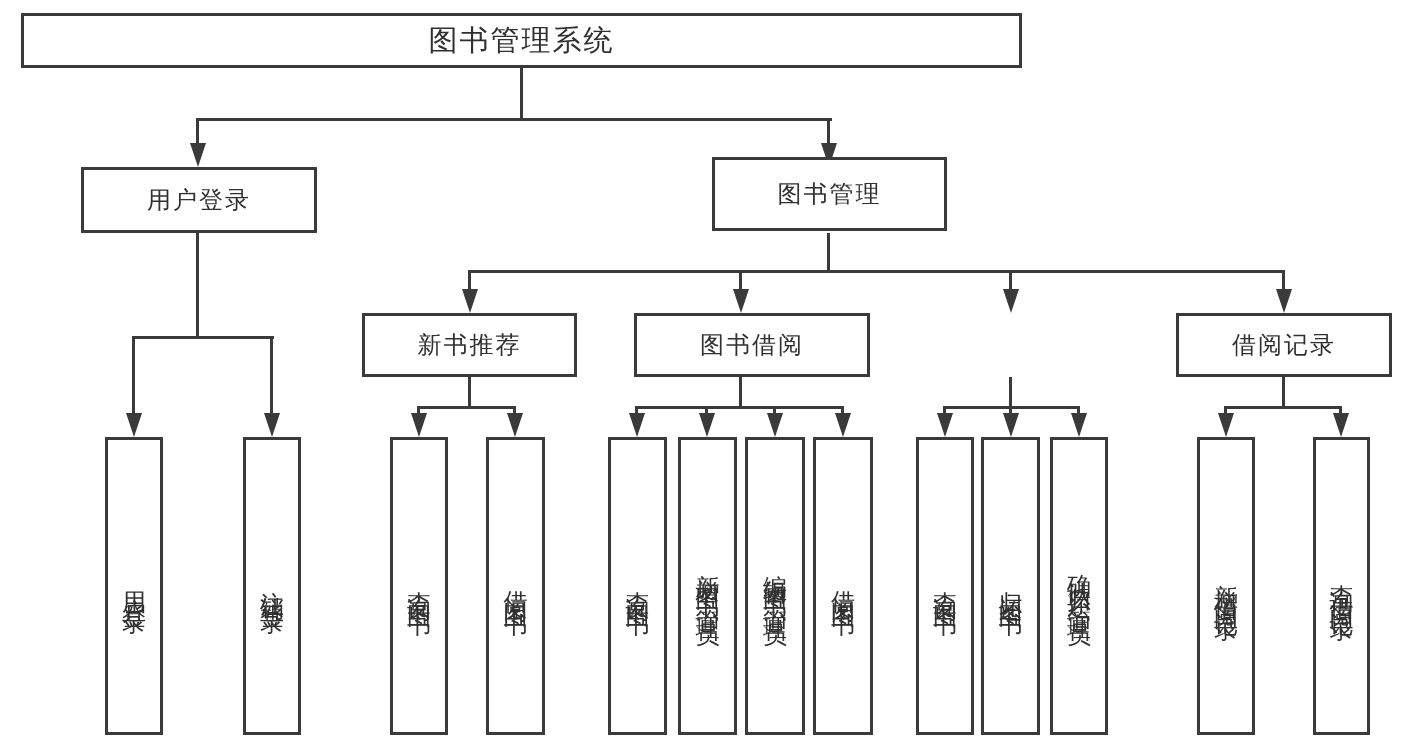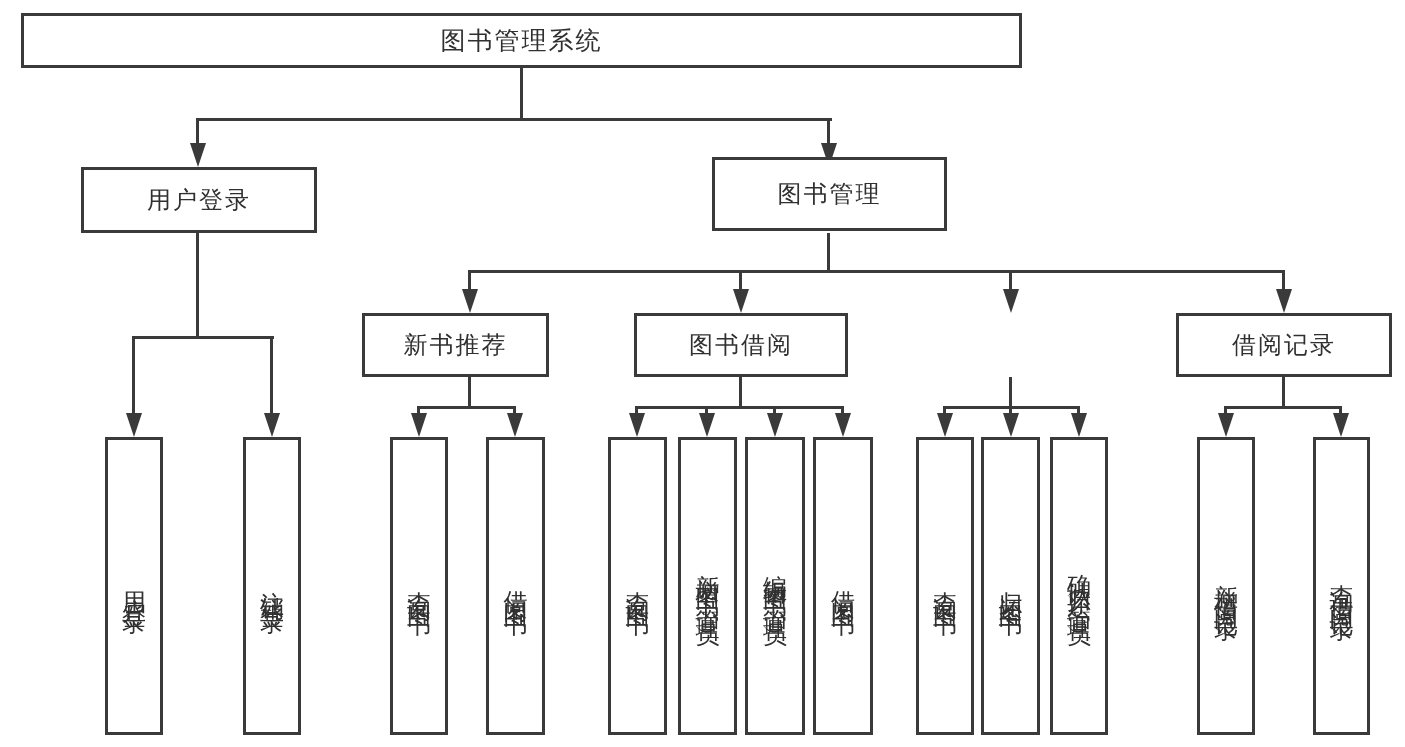--- a/index.html
+++ b/index.html
@@ -26,21 +26,21 @@
     color:#303030;
     letter-spacing:2px;
     white-space:nowrap;
   }
   .box.v .lbl{
     writing-mode:vertical-rl;
     letter-spacing:7px;
     white-space:normal;
     line-height:1;
   }
-  #title-box .lbl{font-size:25px;}
+  #title-box .lbl{font-size:29px;}
   .cl{position:absolute;background:#3a3a3a;z-index:1;}
   .arrow{
     position:absolute;
     width:0;height:0;
     border-left:8px solid transparent;
     border-right:8px solid transparent;
     border-top:24px solid #3a3a3a;
     z-index:1;
   }
   #watermark{
@@ -121,24 +121,24 @@
     <span class="lbl">图书管理系统</span>
   </div>
 
   <div class="box h" style="left:81px;top:167px;width:236px;height:66px">
     <span class="lbl">用户登录</span>
   </div>
   <div class="box h" style="left:712px;top:157px;width:235px;height:74px">
     <span class="lbl">图书管理</span>
   </div>
 
-  <div class="box h" style="left:362px;top:313px;width:187px;height:64px">
+  <div class="box h" style="left:362px;top:313px;width:215px;height:64px">
     <span class="lbl">新书推荐</span>
   </div>
-  <div class="box h" style="left:634px;top:313px;width:214px;height:64px">
+  <div class="box h" style="left:634px;top:313px;width:236px;height:64px">
     <span class="lbl">图书借阅</span>
   </div>
   <div class="box h" style="left:1176px;top:313px;width:216px;height:64px">
     <span class="lbl">借阅记录</span>
   </div>
 
   <div class="box v" style="left:105px;top:437px;width:58px;height:298px">
     <span class="lbl">用户登录</span>
   </div>
   <div class="box v" style="left:243px;top:437px;width:58px;height:298px">

